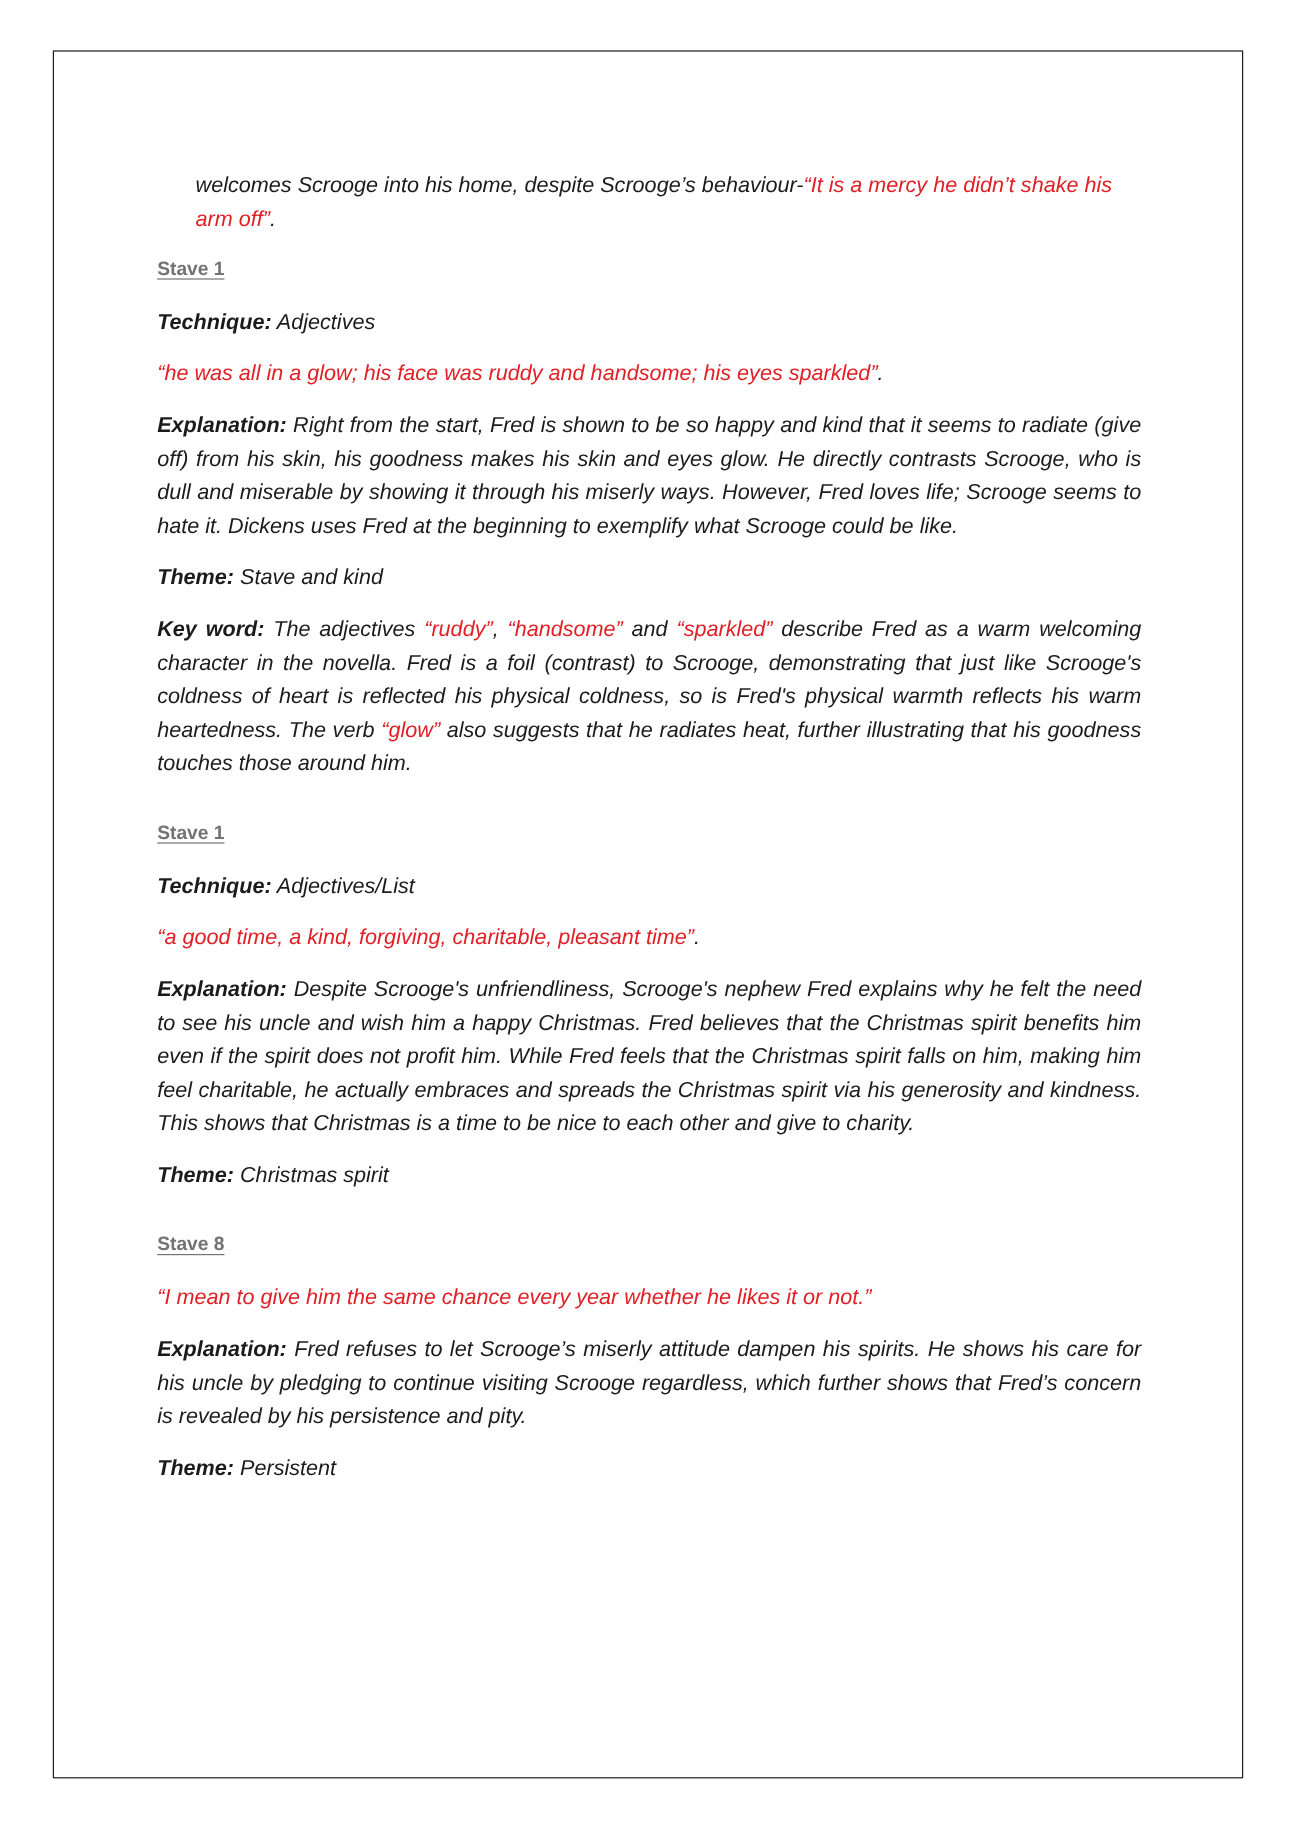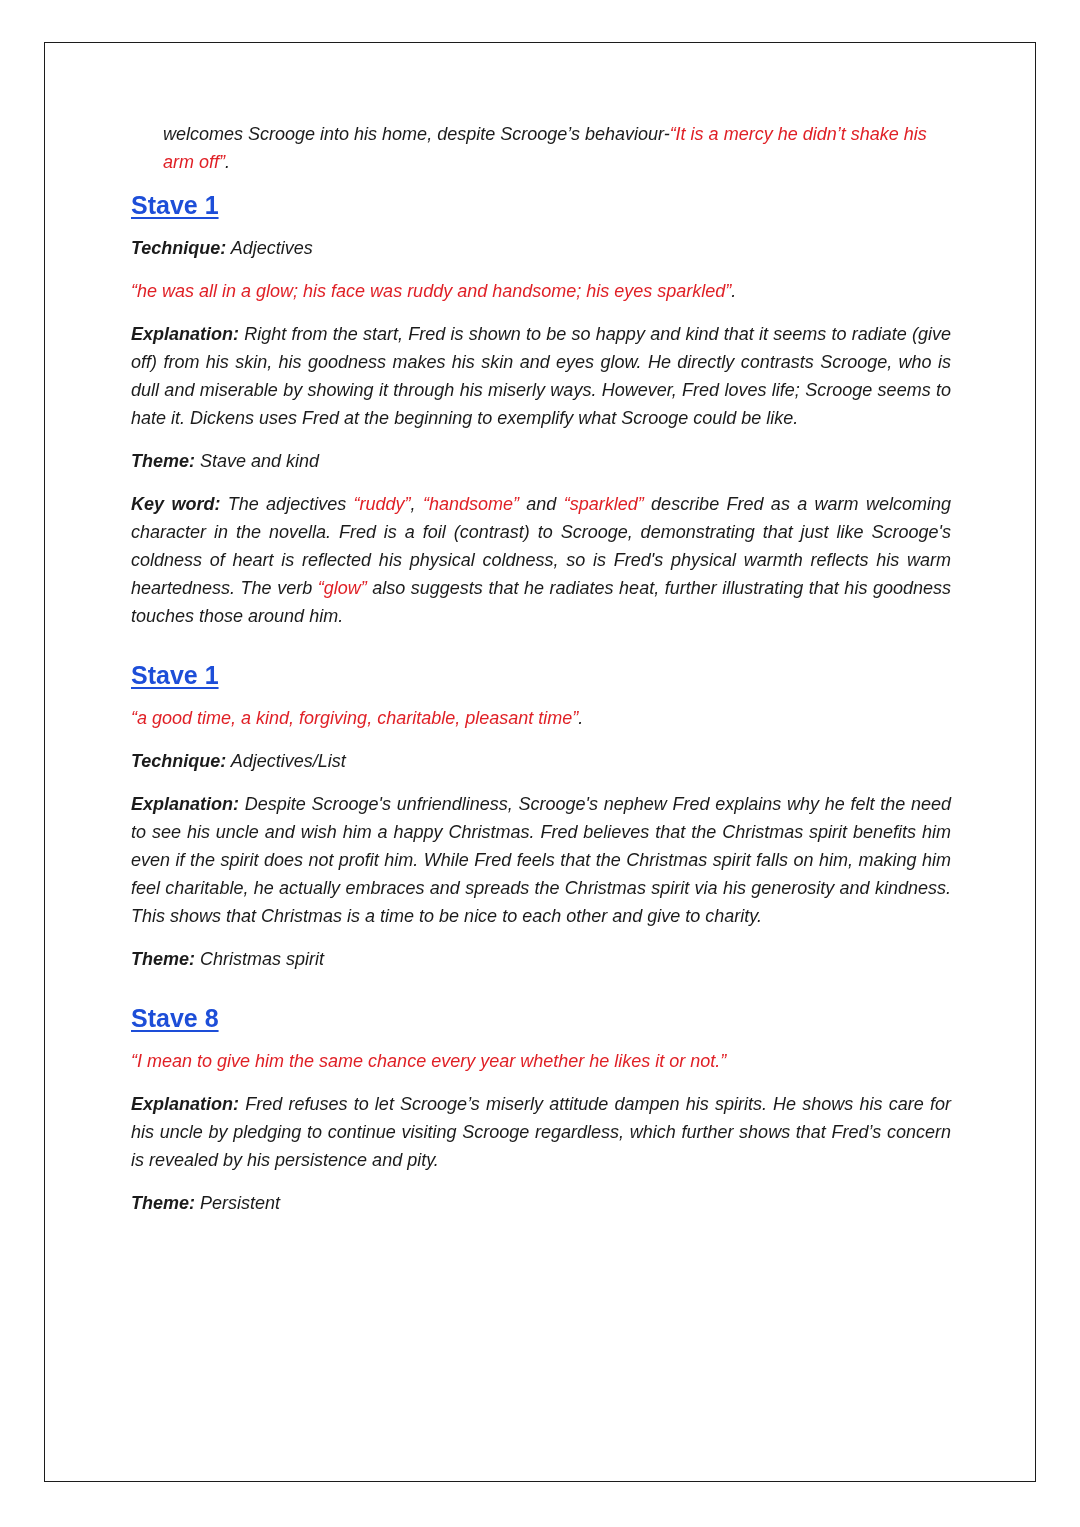--- a/index.html
+++ b/index.html
@@ -27,27 +27,27 @@
     position: absolute;
     left: 131px;
     top: 120px;
     width: 820px;
     color: #1b1b1b;
     font-size: 18px;
     line-height: 28px;
     font-style: italic;
   }
   p { margin: 0 0 15px 0; }
-  .indent { padding-left: 32px; }
+  .indent { padding-left: 32px; margin-top: 20px; }
   .heading {
     font-style: normal;
     font-weight: bold;
-    font-size: 25px;
+    font-size: 16px;
     line-height: 28px;
-    color: #1d4ed8;
+    color: #737373;
     text-decoration: underline;
     text-underline-offset: 3px;
     margin: 0 0 15px 0;
   }
   .section-gap { margin-top: 31px; }
   .red { color: #e02026; }
   .lbl { font-weight: bold; }
   .just { text-align: justify; }
 </style>
 </head>
@@ -64,22 +64,22 @@
       <h2 class="heading">Stave 1</h2>
       <p><span class="lbl">Technique:</span><span> Adjectives</span></p>
       <p><span class="red">“he was all in a glow; his face was ruddy and handsome; his eyes sparkled”</span><span>.</span></p>
       <p class="just"><span class="lbl">Explanation:</span><span> Right from the start, Fred is shown to be so happy and kind that it seems to radiate (give off) from his skin, his goodness makes his skin and eyes glow. He directly contrasts Scrooge, who is dull and miserable by showing it through his miserly ways. However, Fred loves life; Scrooge seems to hate it. Dickens uses Fred at the beginning to exemplify what Scrooge could be like.</span></p>
       <p><span class="lbl">Theme:</span><span> Stave and kind</span></p>
       <p class="just"><span class="lbl">Key word:</span><span> The adjectives </span><span class="red">“ruddy”</span><span>, </span><span class="red">“handsome”</span><span> and </span><span class="red">“sparkled”</span><span> describe Fred as a warm welcoming character in the novella. Fred is a foil (contrast) to Scrooge, demonstrating that just like Scrooge's coldness of heart is reflected his physical coldness, so is Fred's physical warmth reflects his warm heartedness. The verb </span><span class="red">“glow”</span><span> also suggests that he radiates heat, further illustrating that his goodness touches those around him.</span></p>
     </div>
 
     <div class="section-gap">
       <h2 class="heading">Stave 1</h2>
+      <p><span class="lbl">Technique:</span><span> Adjectives/List</span></p>
       <p><span class="red">“a good time, a kind, forgiving, charitable, pleasant time”</span><span>.</span></p>
-      <p><span class="lbl">Technique:</span><span> Adjectives/List</span></p>
       <p class="just"><span class="lbl">Explanation:</span><span> Despite Scrooge's unfriendliness, Scrooge's nephew Fred explains why he felt the need to see his uncle and wish him a happy Christmas. Fred believes that the Christmas spirit benefits him even if the spirit does not profit him. While Fred feels that the Christmas spirit falls on him, making him feel charitable, he actually embraces and spreads the Christmas spirit via his generosity and kindness. This shows that Christmas is a time to be nice to each other and give to charity.</span></p>
       <p><span class="lbl">Theme:</span><span> Christmas spirit</span></p>
     </div>
 
     <div class="section-gap">
       <h2 class="heading">Stave 8</h2>
       <p><span class="red">“I mean to give him the same chance every year whether he likes it or not.”</span><span></span></p>
       <p class="just"><span class="lbl">Explanation:</span><span> Fred refuses to let Scrooge’s miserly attitude dampen his spirits. He shows his care for his uncle by pledging to continue visiting Scrooge regardless, which further shows that Fred’s concern is revealed by his persistence and pity.</span></p>
       <p><span class="lbl">Theme:</span><span> Persistent</span></p>
     </div>

